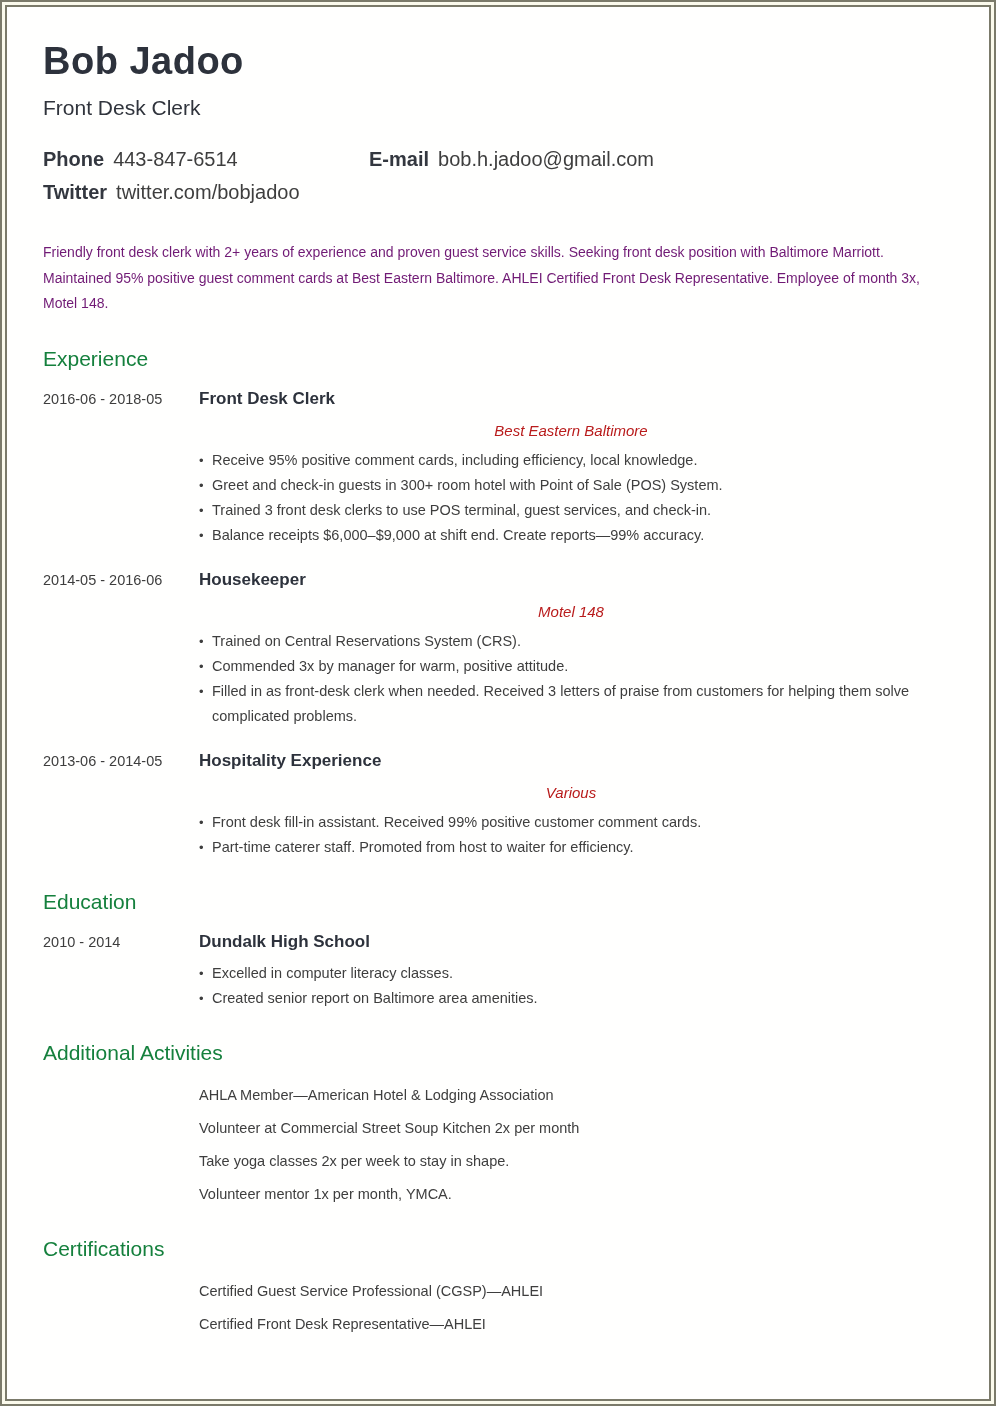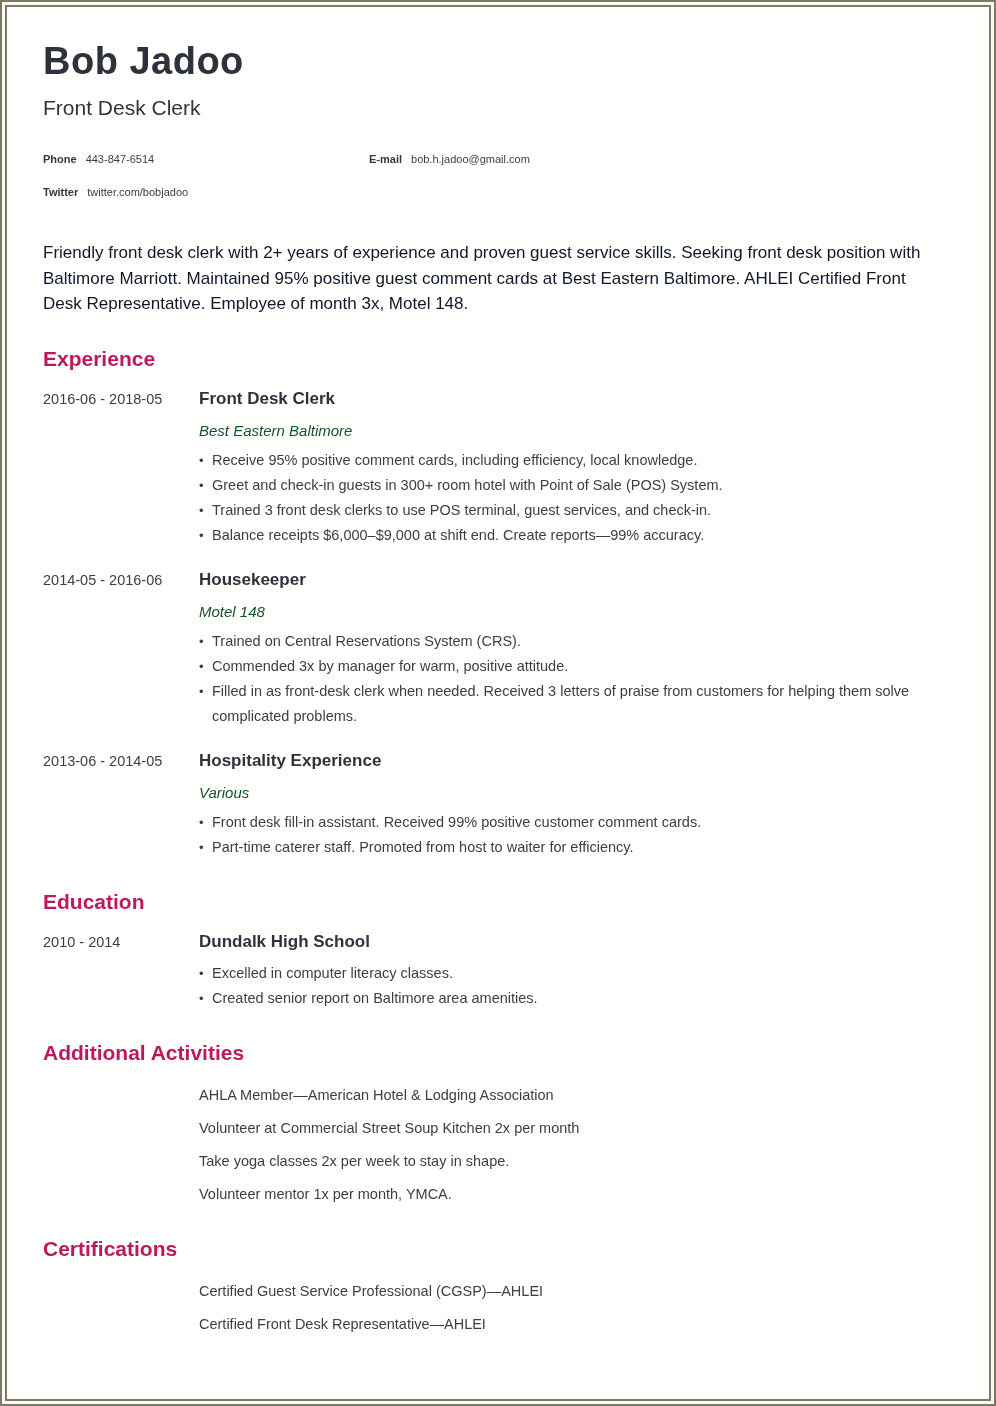--- a/index.html
+++ b/index.html
@@ -28,44 +28,44 @@
   }
   .job-title {
     font-size: 21px; line-height: 24px; font-weight: 400;
     color: #30343c; margin-top: 14px;
   }
   .contact-grid {
     margin-top: 30px;
     display: grid;
     grid-template-columns: 326px 1fr;
     row-gap: 14px;
-    font-size: 11px; line-height: 19px;
+    font-size: 20px; line-height: 19px;
   }
   .contact-label { font-weight: 700; color: #33373f; margin-right: 9px; }
   .contact-value { color: #3e3e3e; }
   .summary {
     margin-top: 38px;
-    font-size: 17px; line-height: 25.5px;
-    color: #0f172a;
+    font-size: 14px; line-height: 25.5px;
+    color: #701a75;
     max-width: 902px;
   }
   .section-heading {
-    font-size: 21px; line-height: 24px; font-weight: 700;
-    color: #be185d;
+    font-size: 21px; line-height: 24px; font-weight: 400;
+    color: #15803d;
     margin-top: 30px; margin-bottom: 18px;
   }
   .entry {
     display: grid;
     grid-template-columns: 156px 1fr;
     margin-bottom: 22px;
   }
   .entry-date { font-size: 14.5px; color: #3e3e3e; padding-top: 2px; }
   .entry-title { font-size: 17px; line-height: 20px; font-weight: 700; color: #2d323c; }
   .entry-subtitle {
-    font-style: italic; font-size: 15px; color: #14532d; margin-top: 13px;
+    font-style: italic; font-size: 15px; color: #b91c1c; margin-top: 13px; text-align: center;
   }
   ul.bullets { list-style: none; margin-top: 9px; }
   ul.bullets li {
     font-size: 14.5px; line-height: 25px; color: #3e3e3e;
     padding-left: 13px; position: relative;
     max-width: 740px;
   }
   ul.bullets li::before {
     content: "\2022";
     position: absolute; left: 0; top: 0;

